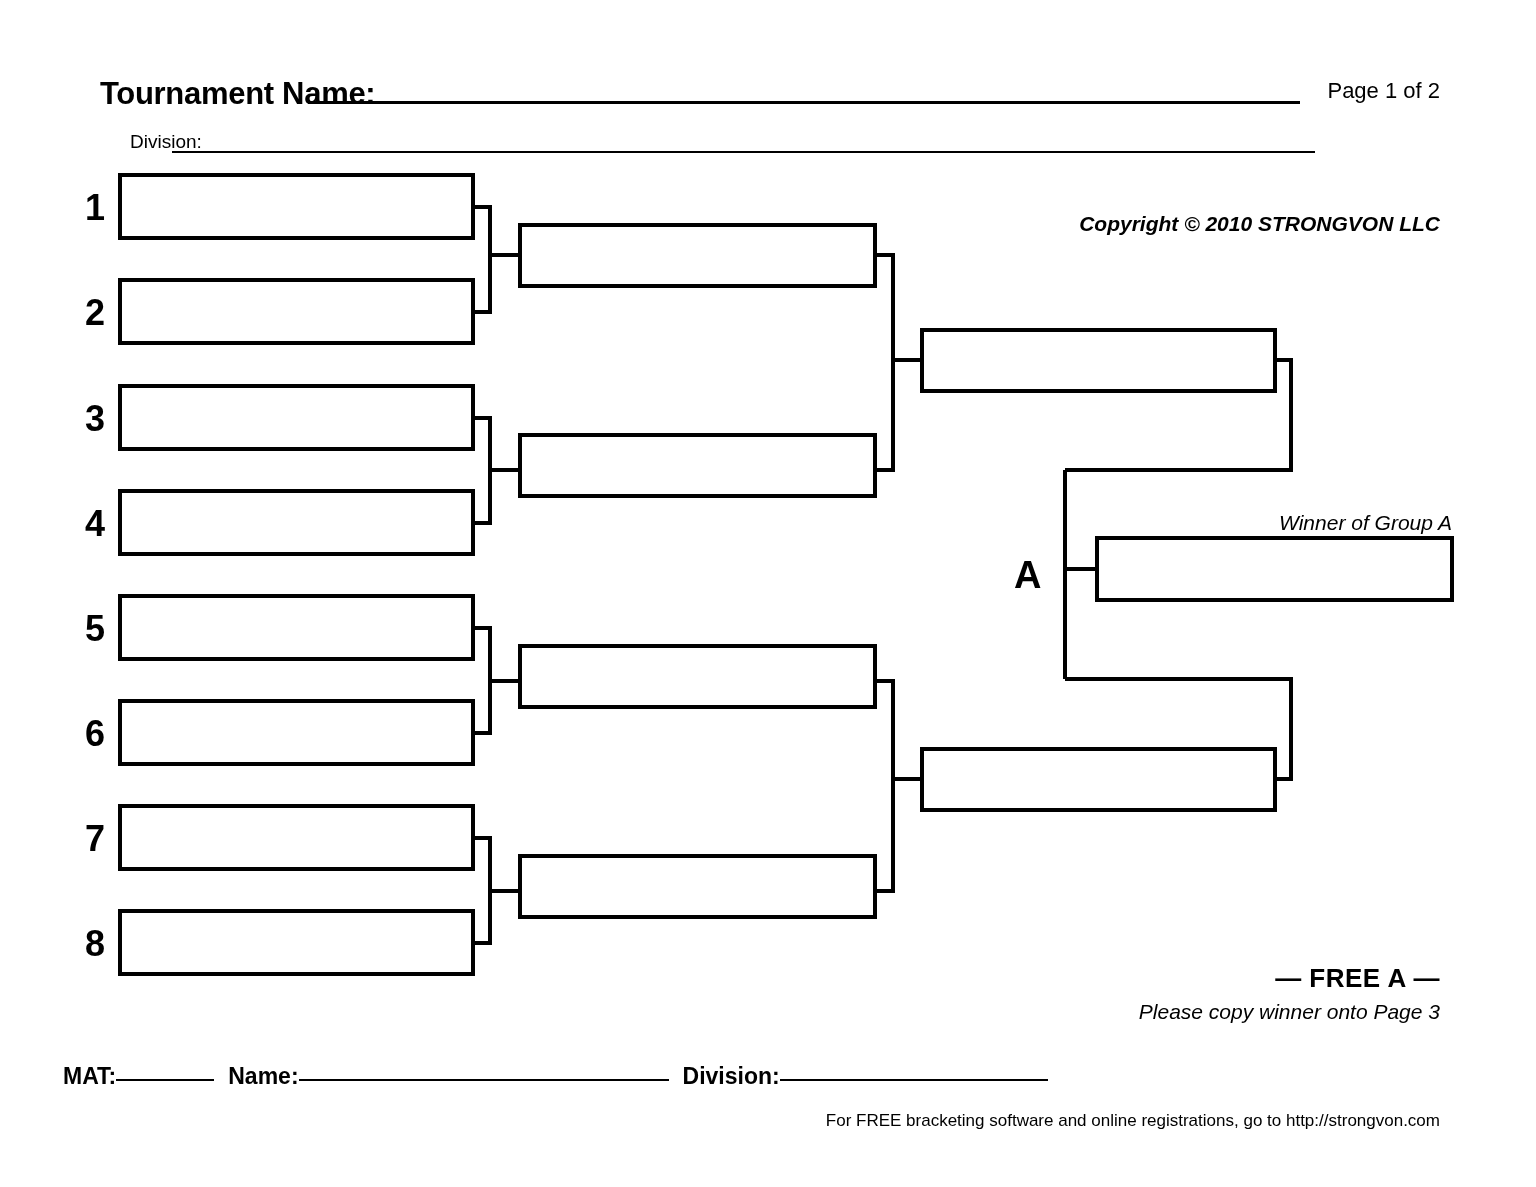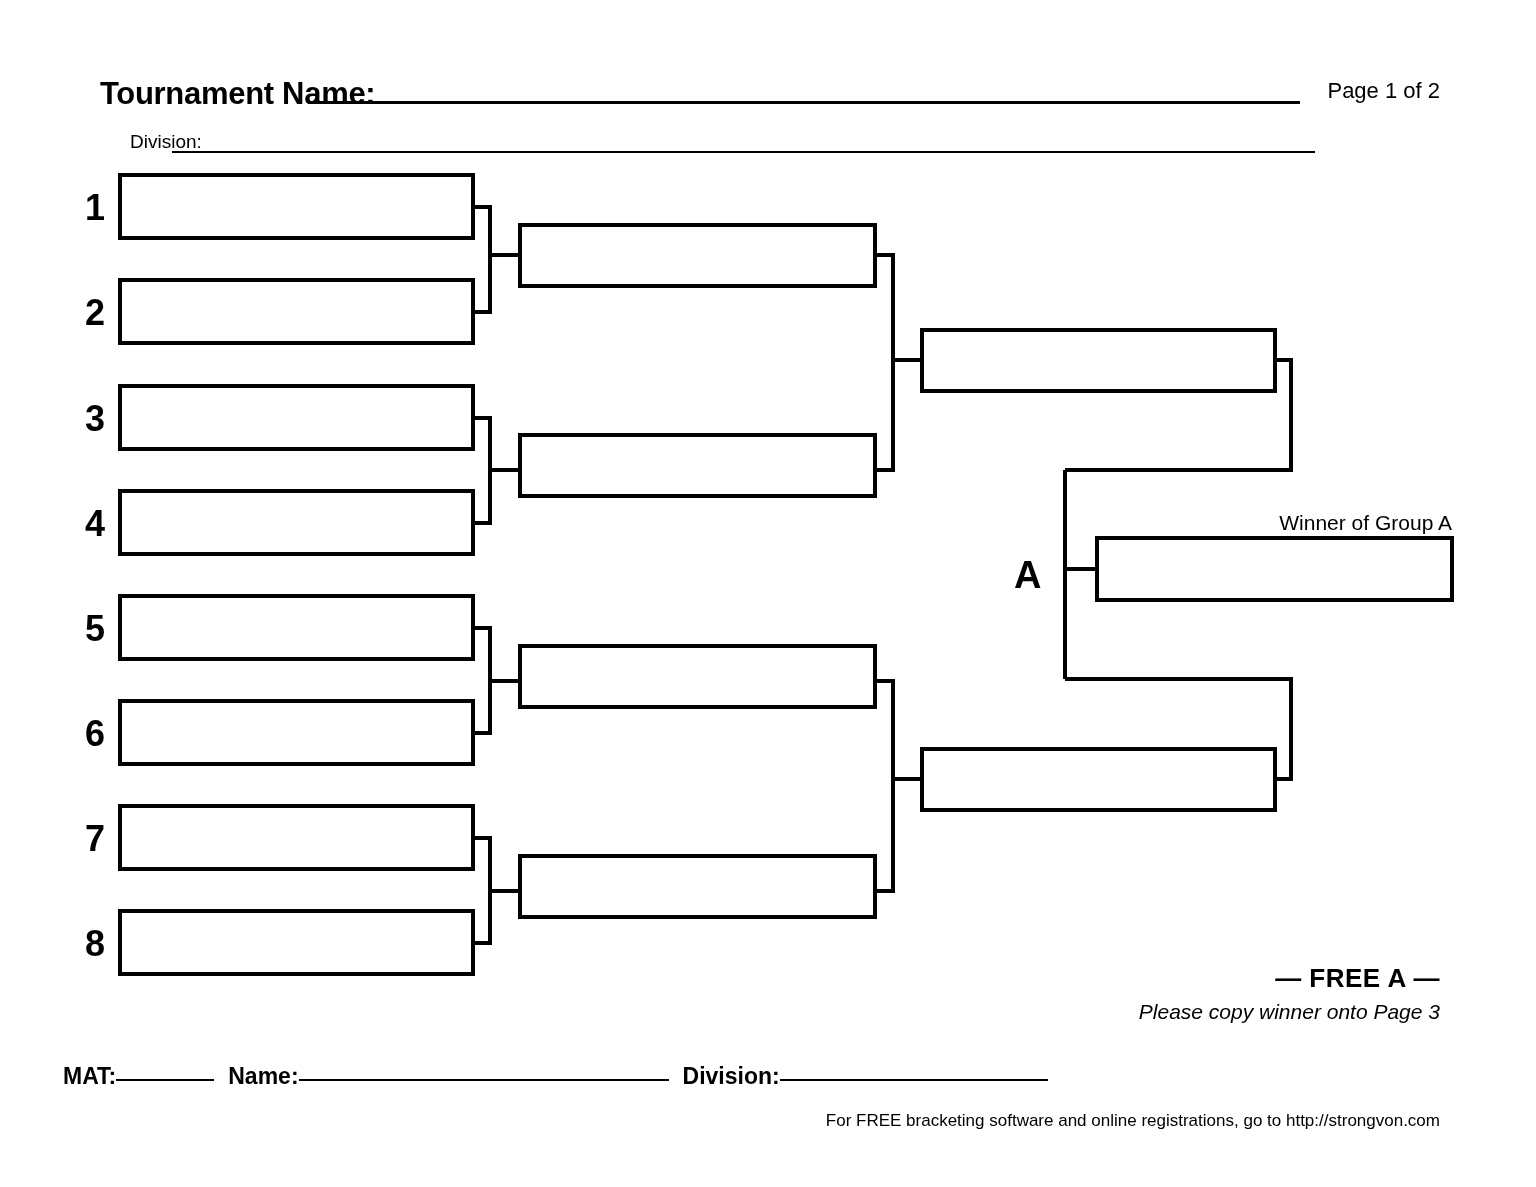--- a/index.html
+++ b/index.html
@@ -92,20 +92,21 @@
     font-weight: bold;
     line-height: 1;
   }
   .winner-caption {
     position: absolute;
     left: 1097px;
     top: 511px;
     width: 355px;
     text-align: right;
     font-size: 21px;
+    font-style: italic;
     white-space: nowrap;
   }
 
   
   .group-title {
     position: absolute;
     right: 96px;
     top: 963px;
     font-size: 26px;
     font-weight: bold;
@@ -160,20 +161,21 @@
 <div class="page">
 
   <div class="tourn-label">Tournament Name:</div>
   <div class="tourn-rule"></div>
 
   <div class="page-num">Page 1 of 2</div>
 
   <div class="division-label">Division:</div>
   <div class="division-rule"></div>
 
+  <div class="copyright">Copyright © 2010 STRONGVON LLC</div>
 
   <svg class="bracket-svg" viewBox="0 0 1536 1187">
     <g fill="none" stroke="#000000" stroke-width="4">
 
       <path d="M473,207 L490,207 L490,312 L473,312"></path>
       <path d="M490,255 L520,255"></path>
 
       <path d="M473,418 L490,418 L490,523 L473,523"></path>
       <path d="M490,470 L520,470"></path>
 

